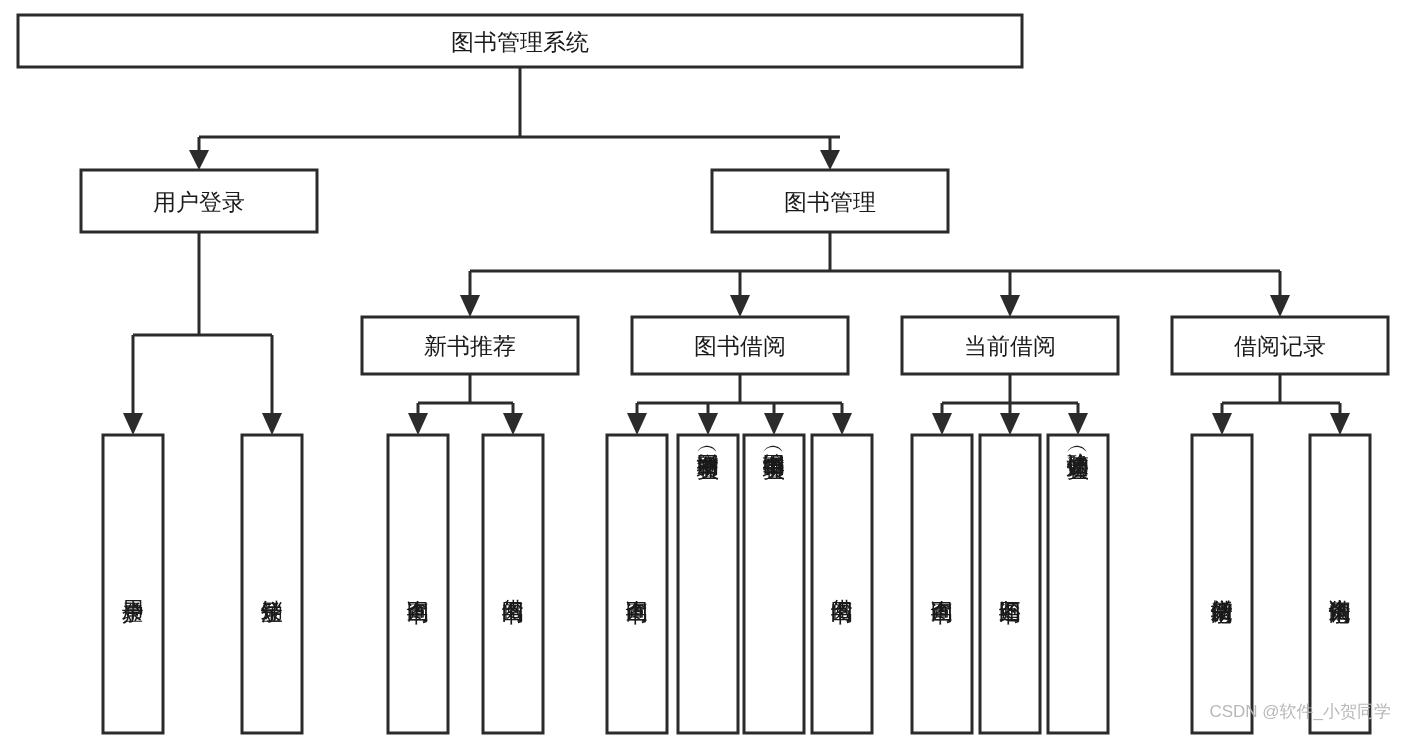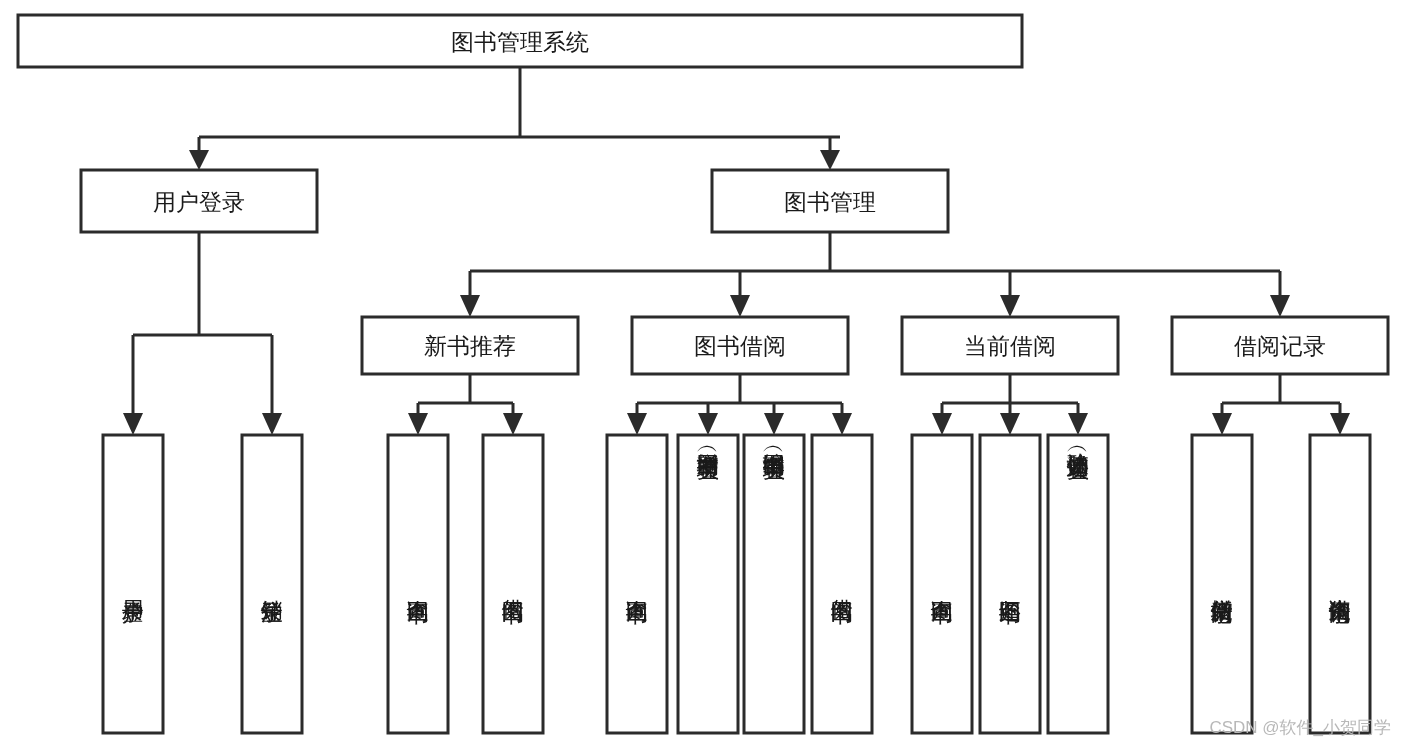--- a/index.html
+++ b/index.html
@@ -62,21 +62,21 @@
     font-size: 22px;
     line-height: 1.06;
     color: #1a1a1a;
     letter-spacing: 1px;
     white-space: nowrap;
     text-align: center;
   }
   .watermark {
     position: absolute;
     right: 14px;
-    bottom: 8px;
+    bottom: 24px;
     font-family: "Liberation Sans", sans-serif;
     font-size: 17px;
     color: #b8b8b8;
     white-space: nowrap;
     pointer-events: none;
   }
 </style>
 </head>
 <body>
 

